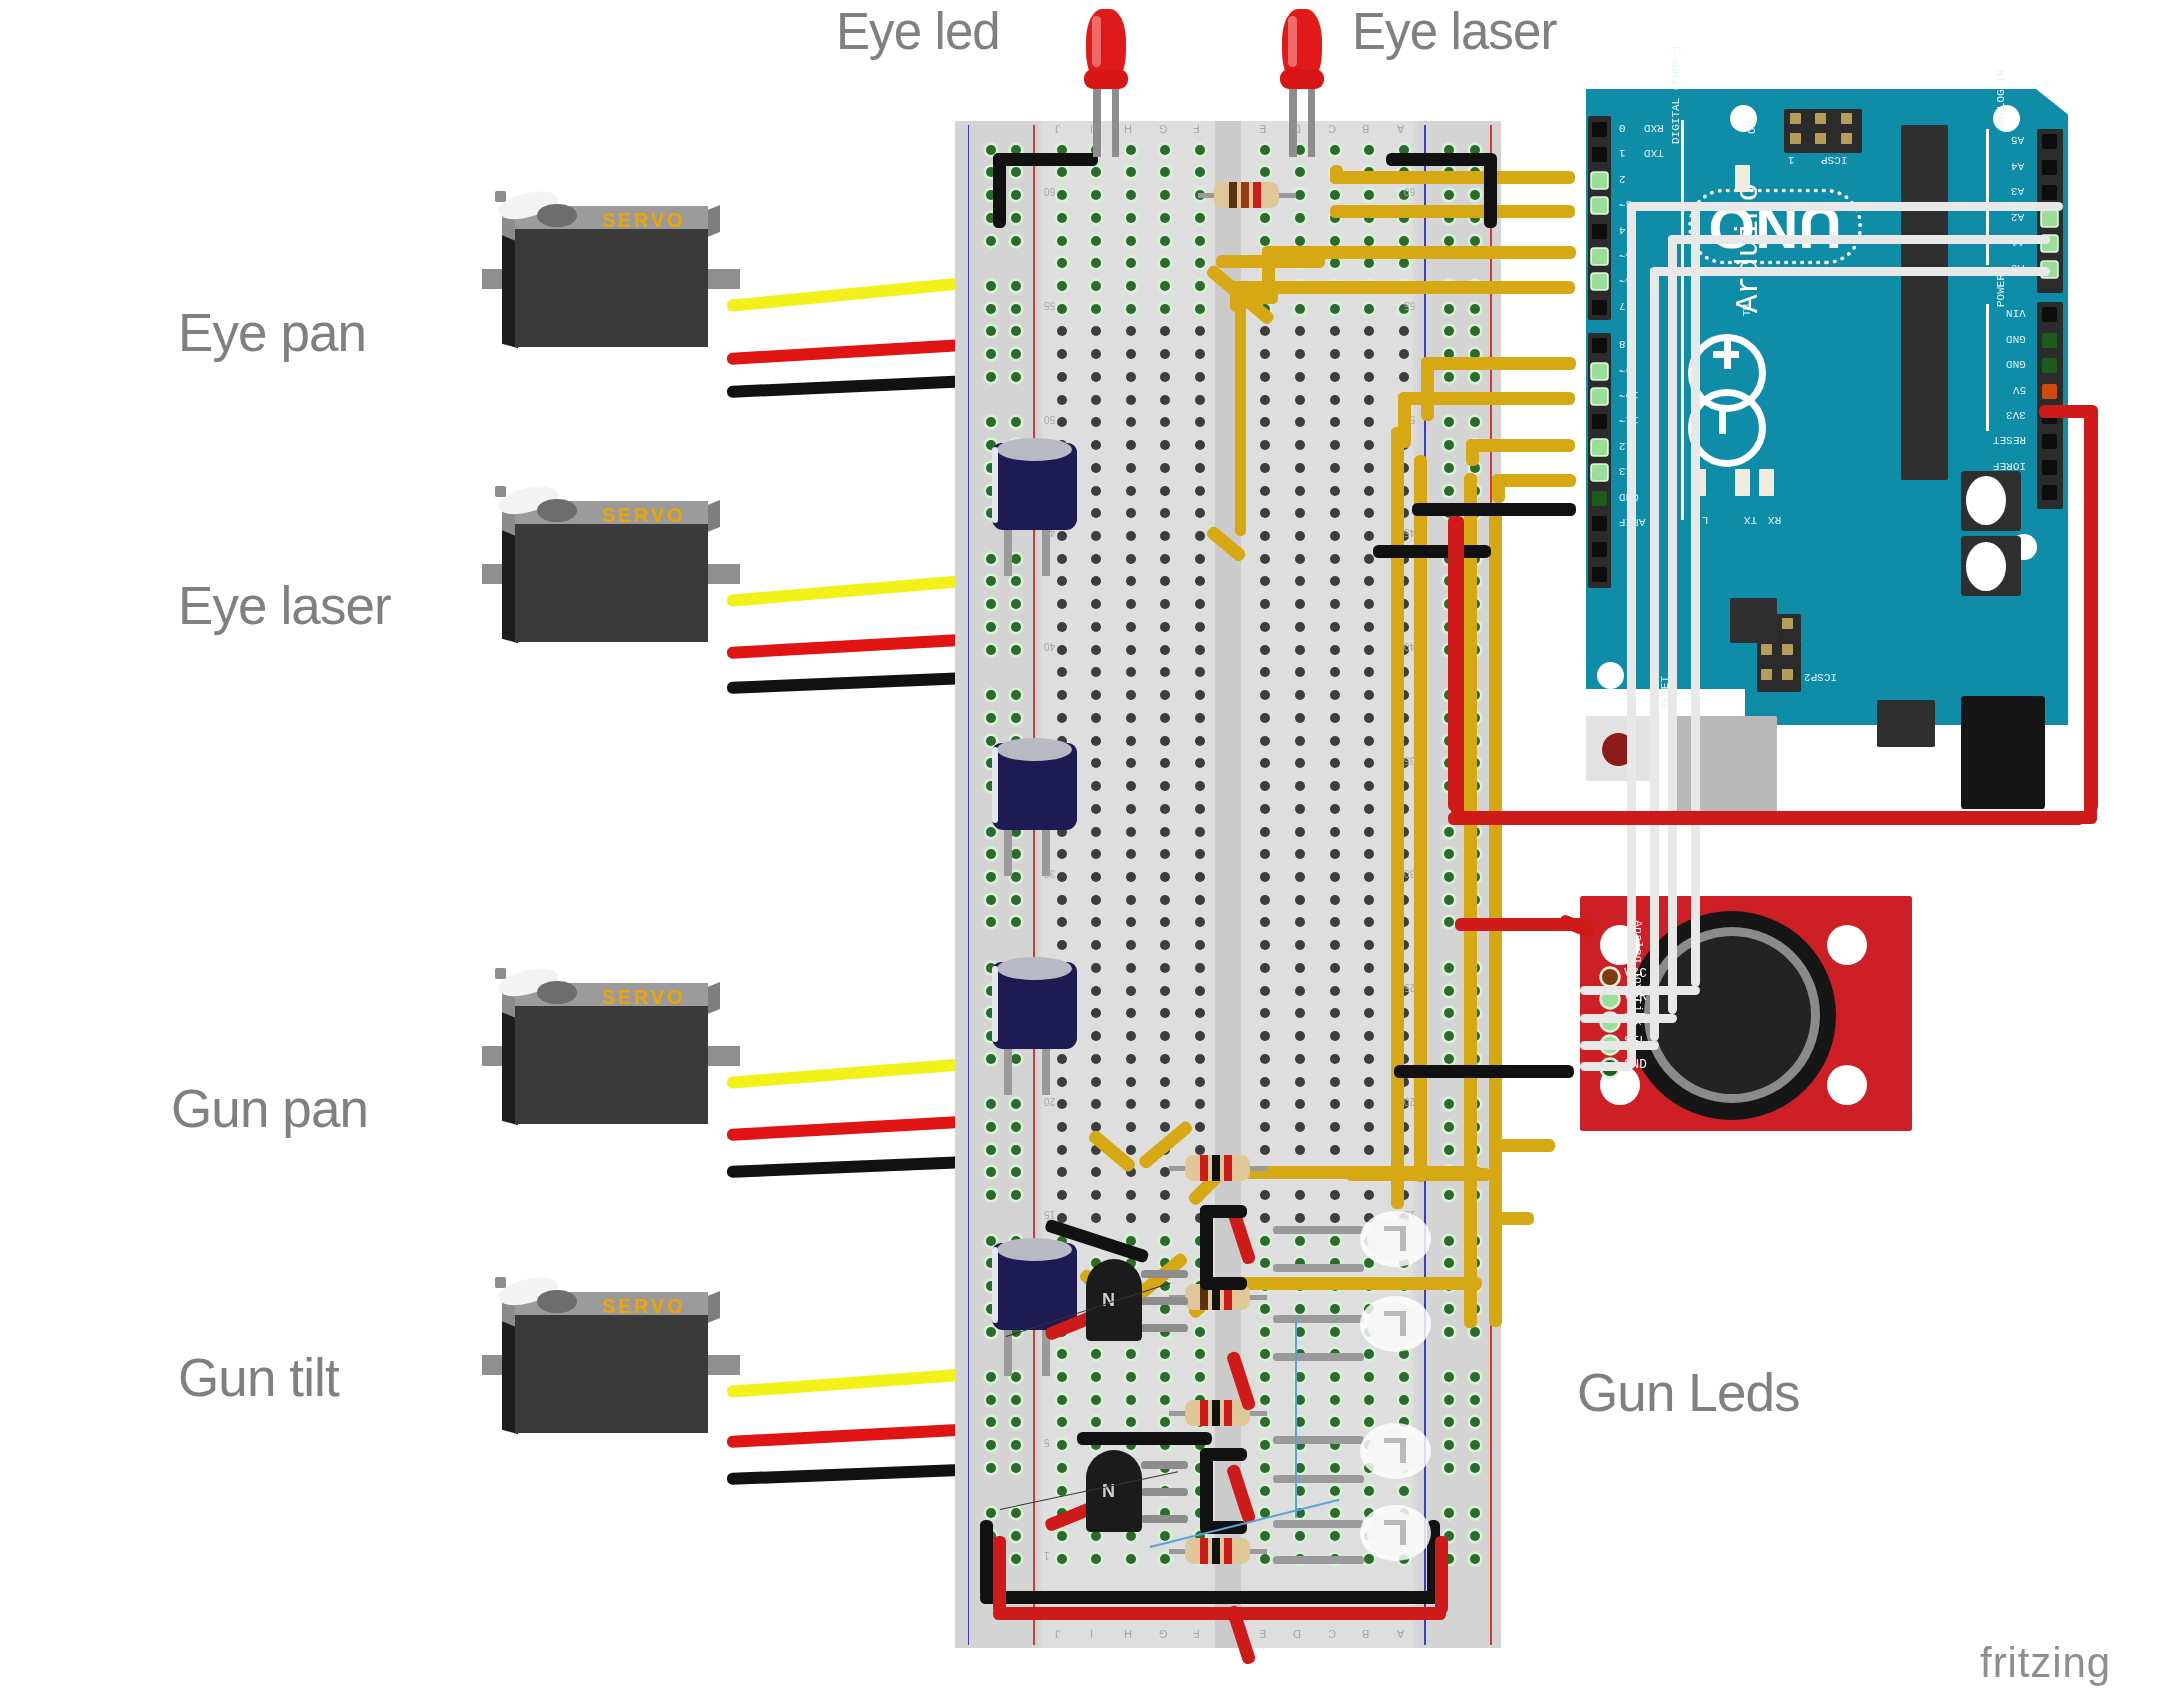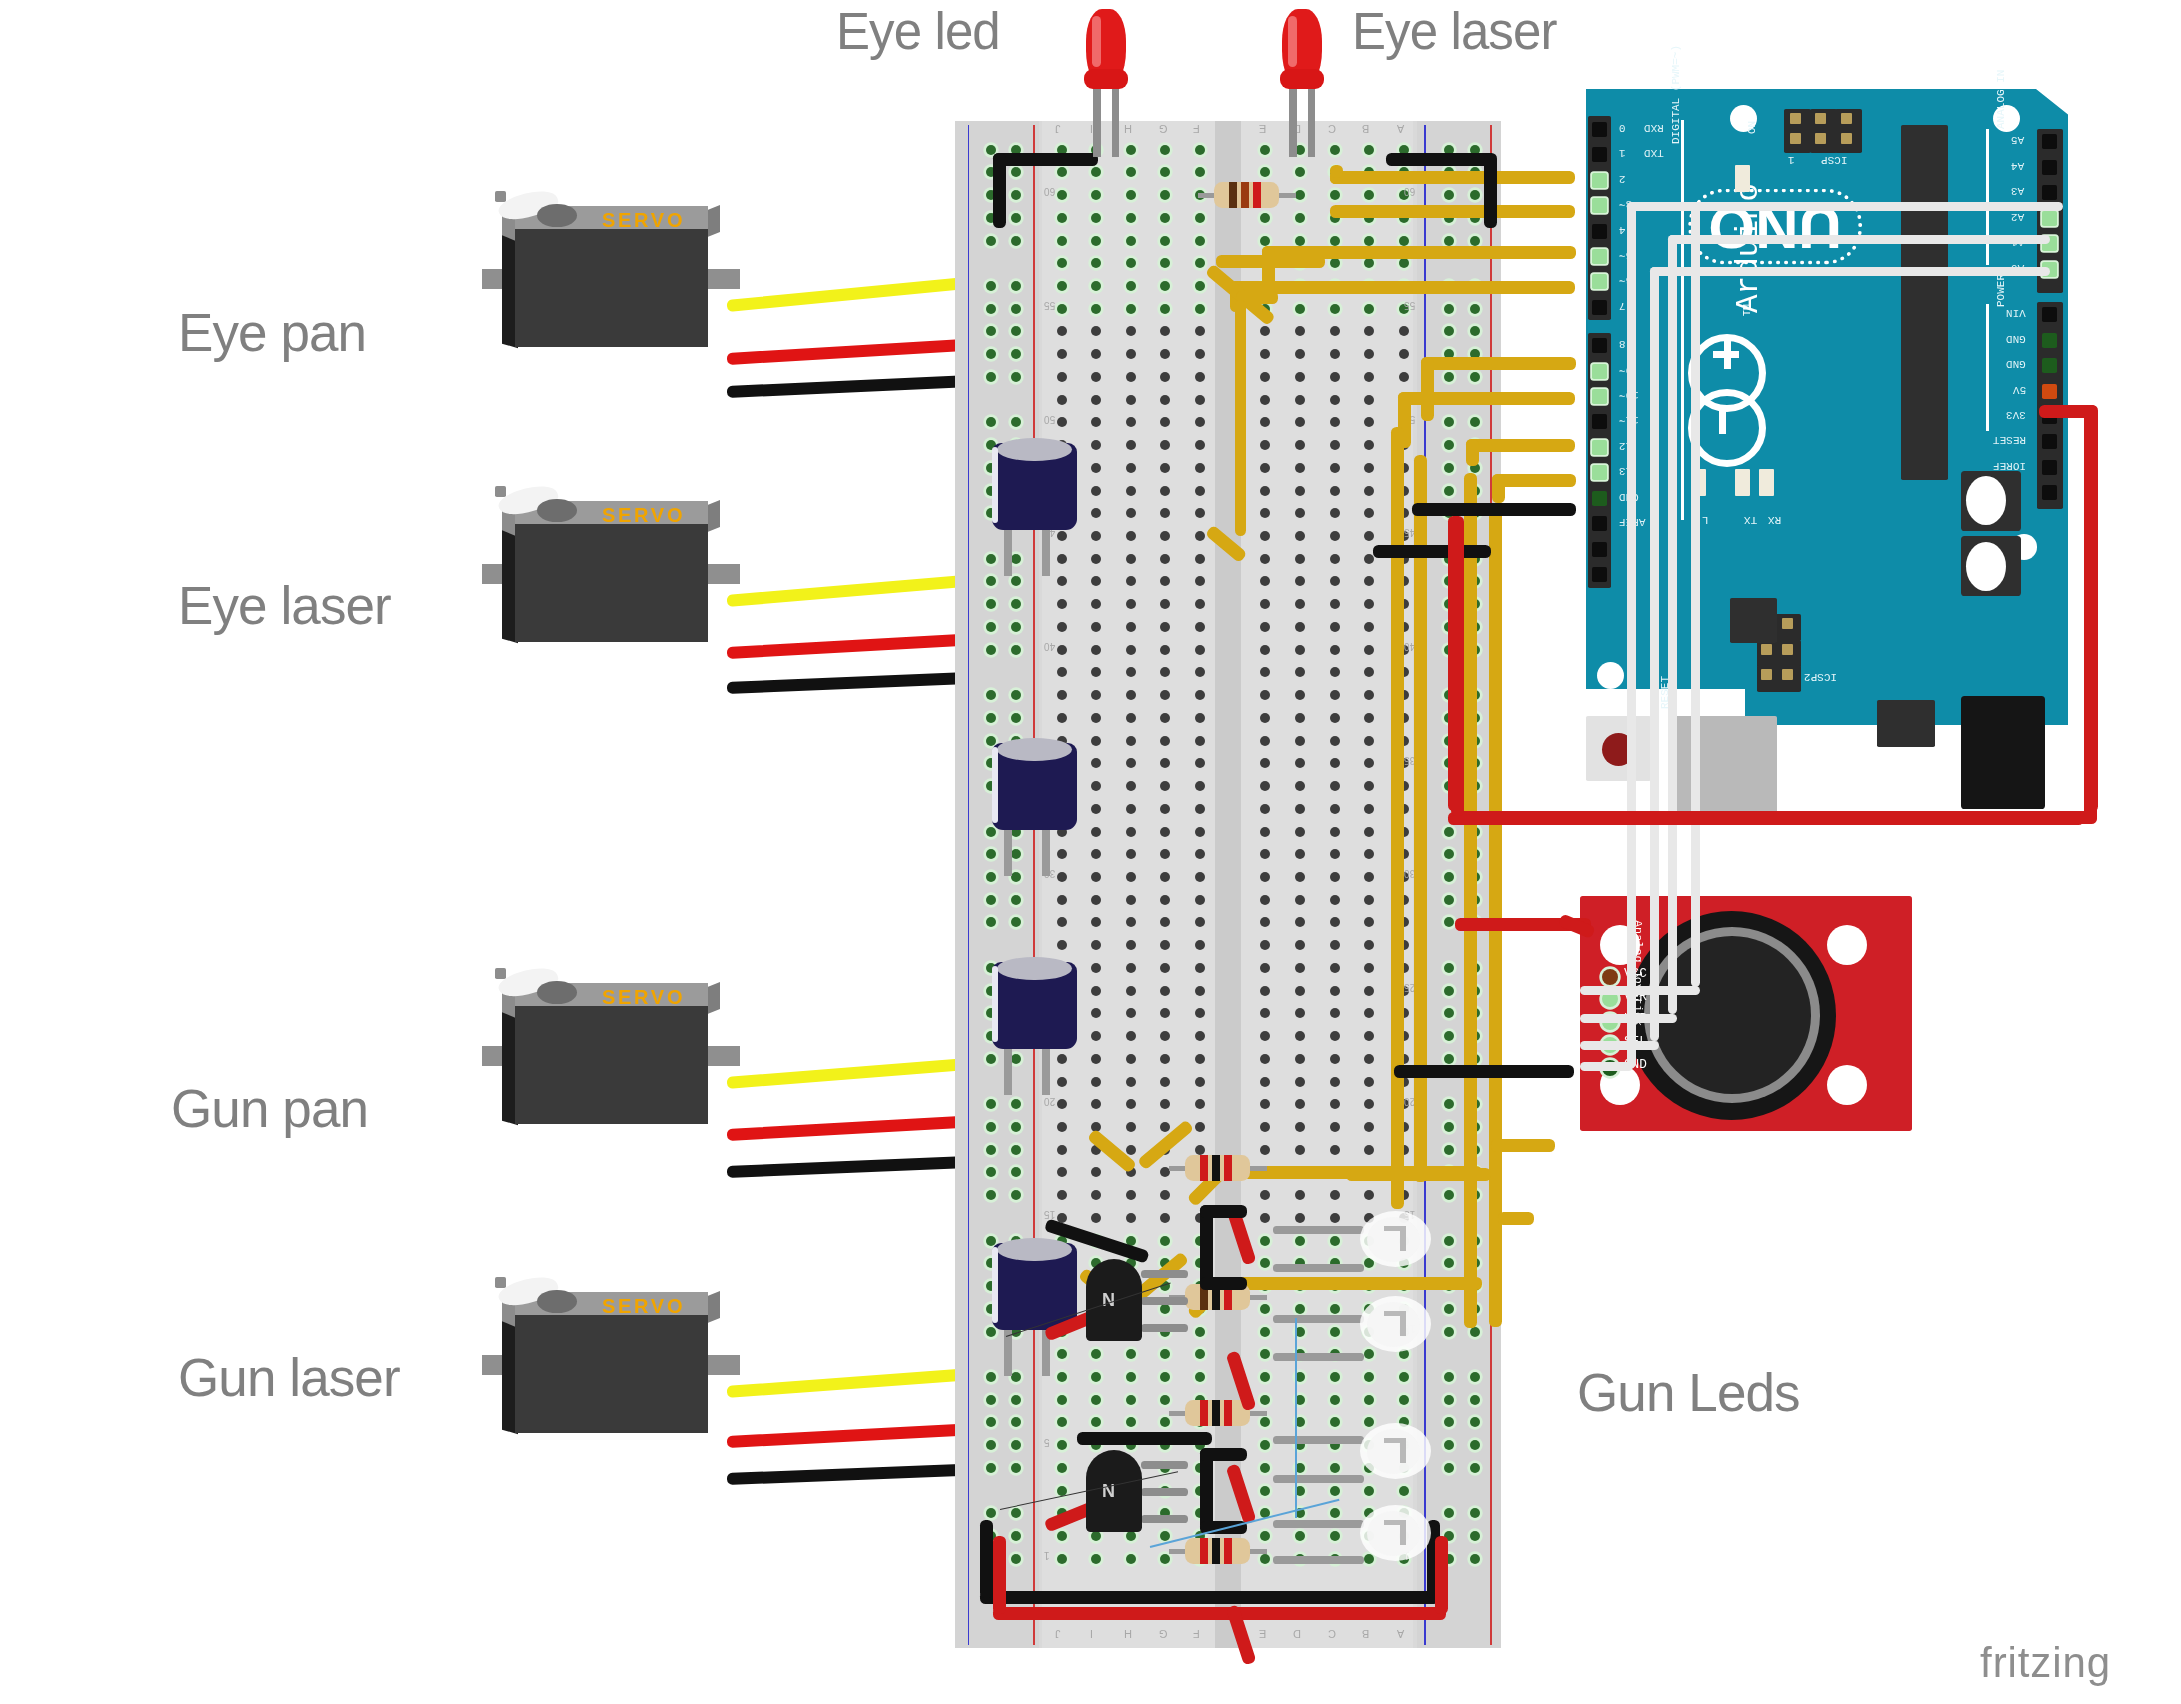--- a/index.html
+++ b/index.html
@@ -125,21 +125,21 @@
 </head>
 <body>
 
 <div id="stage">
 
   <div class="lbl" style="left:836px;top:1.8px;font-size:51px;">Eye led</div>
   <div class="lbl" style="left:1352px;top:1.8px;font-size:51px;">Eye laser</div>
   <div class="lbl" style="left:178px;top:302px;font-size:53px;">Eye pan</div>
   <div class="lbl" style="left:178px;top:575px;font-size:53px;">Eye laser</div>
   <div class="lbl" style="left:171px;top:1078px;font-size:53px;">Gun pan</div>
-  <div class="lbl" style="left:178px;top:1347px;font-size:53px;">Gun laser</div>
+  <div class="lbl" style="left:178px;top:1347px;font-size:53px;">Gun tilt</div>
   <div class="lbl" style="left:1577px;top:1362px;font-size:53px;">Gun Leds</div>
   <div id="fritz">fritzing</div>
 
   <div class="servo" style="left:482px;top:191px;">
     <div class="earL"></div>
     <div class="earR"></div>
     <div class="bodyL"></div>
     <div class="topBevelL"></div>
     <div class="topBevelR"></div>
     <div class="top"></div>

